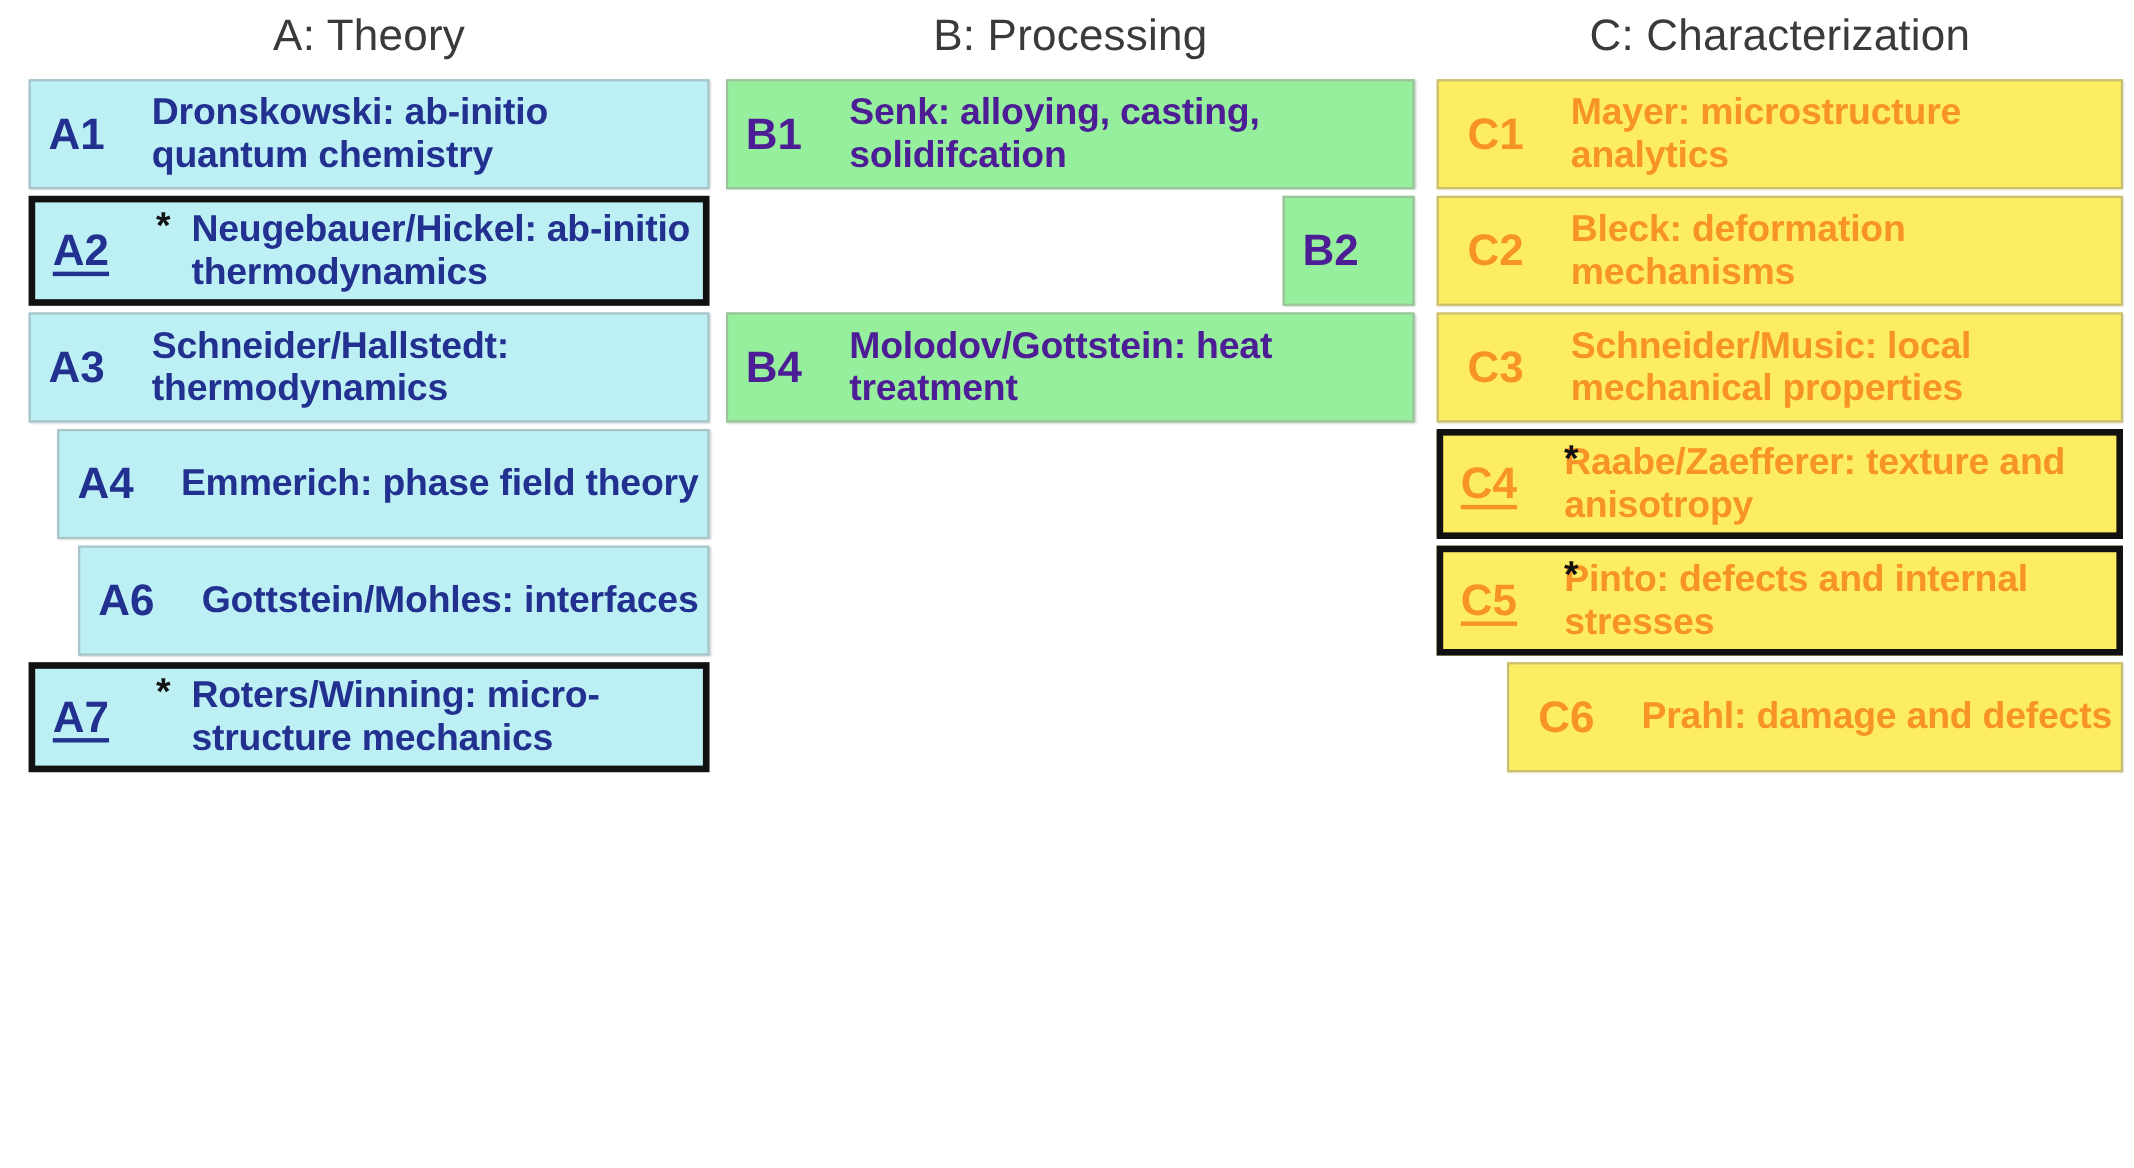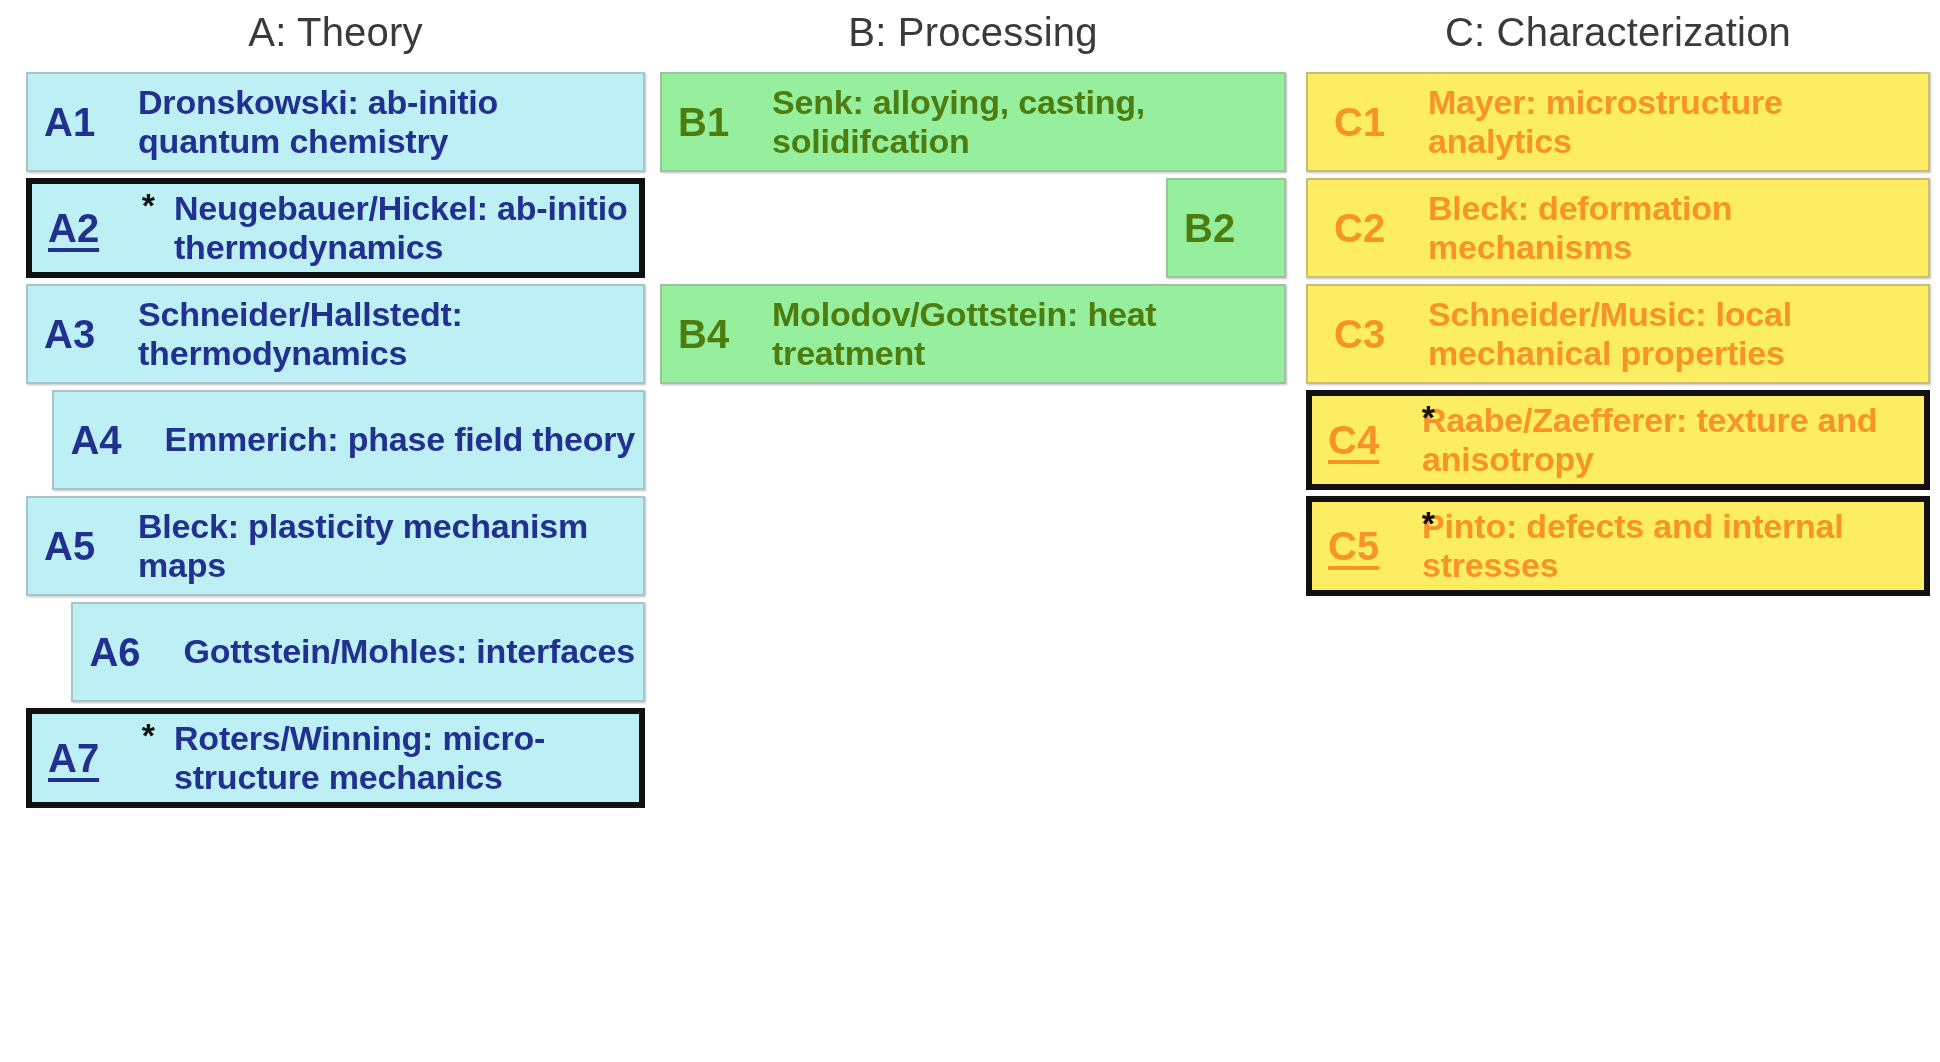--- a/index.html
+++ b/index.html
@@ -106,21 +106,21 @@
   .label {
     flex: 1 1 auto;
     font-size: 34px;
     font-weight: 700;
     line-height: 1.16;
     letter-spacing: -0.2px;
     padding-left: 2px;
   }
 
   .theme-a .code-text, .theme-a .label { color: #22308f; }
-  .theme-b .code-text, .theme-b .label { color: #4d7c0f; }
+  .theme-b .code-text, .theme-b .label { color: #4c1d95; }
   .theme-c .code-text, .theme-c .label { color: #f79327; }
 </style>
 </head>
 <body>
 
 <div class="board">
 
 <div class="column col-a">
       <div class="col-header">A: Theory</div>
       <div class="boxes">
@@ -132,24 +132,20 @@
           <div class="code starred"><span class="code-text">A2</span><span class="star">*</span></div>
           <div class="label">Neugebauer/Hickel: ab-initio thermodynamics</div>
         </div>
         <div class="box theme-a normal">
           <div class="code"><span class="code-text">A3</span></div>
           <div class="label">Schneider/Hallstedt: thermodynamics</div>
         </div>
         <div class="box theme-a normal">
           <div class="code"><span class="code-text">A4</span></div>
           <div class="label">Emmerich: phase field theory</div>
-        </div>
-        <div class="box theme-a normal">
-          <div class="code"><span class="code-text">A5</span></div>
-          <div class="label">Bleck: plasticity mechanism maps</div>
         </div>
         <div class="box theme-a normal">
           <div class="code"><span class="code-text">A6</span></div>
           <div class="label">Gottstein/Mohles: interfaces</div>
         </div>
         <div class="box theme-a highlight">
           <div class="code starred"><span class="code-text">A7</span><span class="star">*</span></div>
           <div class="label">Roters/Winning: micro-structure mechanics</div>
         </div>
       </div>
@@ -186,15 +182,19 @@
           <div class="label">Schneider/Music: local mechanical properties</div>
         </div>
         <div class="box theme-c highlight">
           <div class="code starred"><span class="code-text">C4</span><span class="star">*</span></div>
           <div class="label">Raabe/Zaefferer: texture and anisotropy</div>
         </div>
         <div class="box theme-c highlight">
           <div class="code starred"><span class="code-text">C5</span><span class="star">*</span></div>
           <div class="label">Pinto: defects and internal stresses</div>
         </div>
+        <div class="box theme-c normal">
+          <div class="code"><span class="code-text">C6</span></div>
+          <div class="label">Prahl: damage and defects</div>
+        </div>
       </div>
     </div>
   </div>
 
 </body></html>

